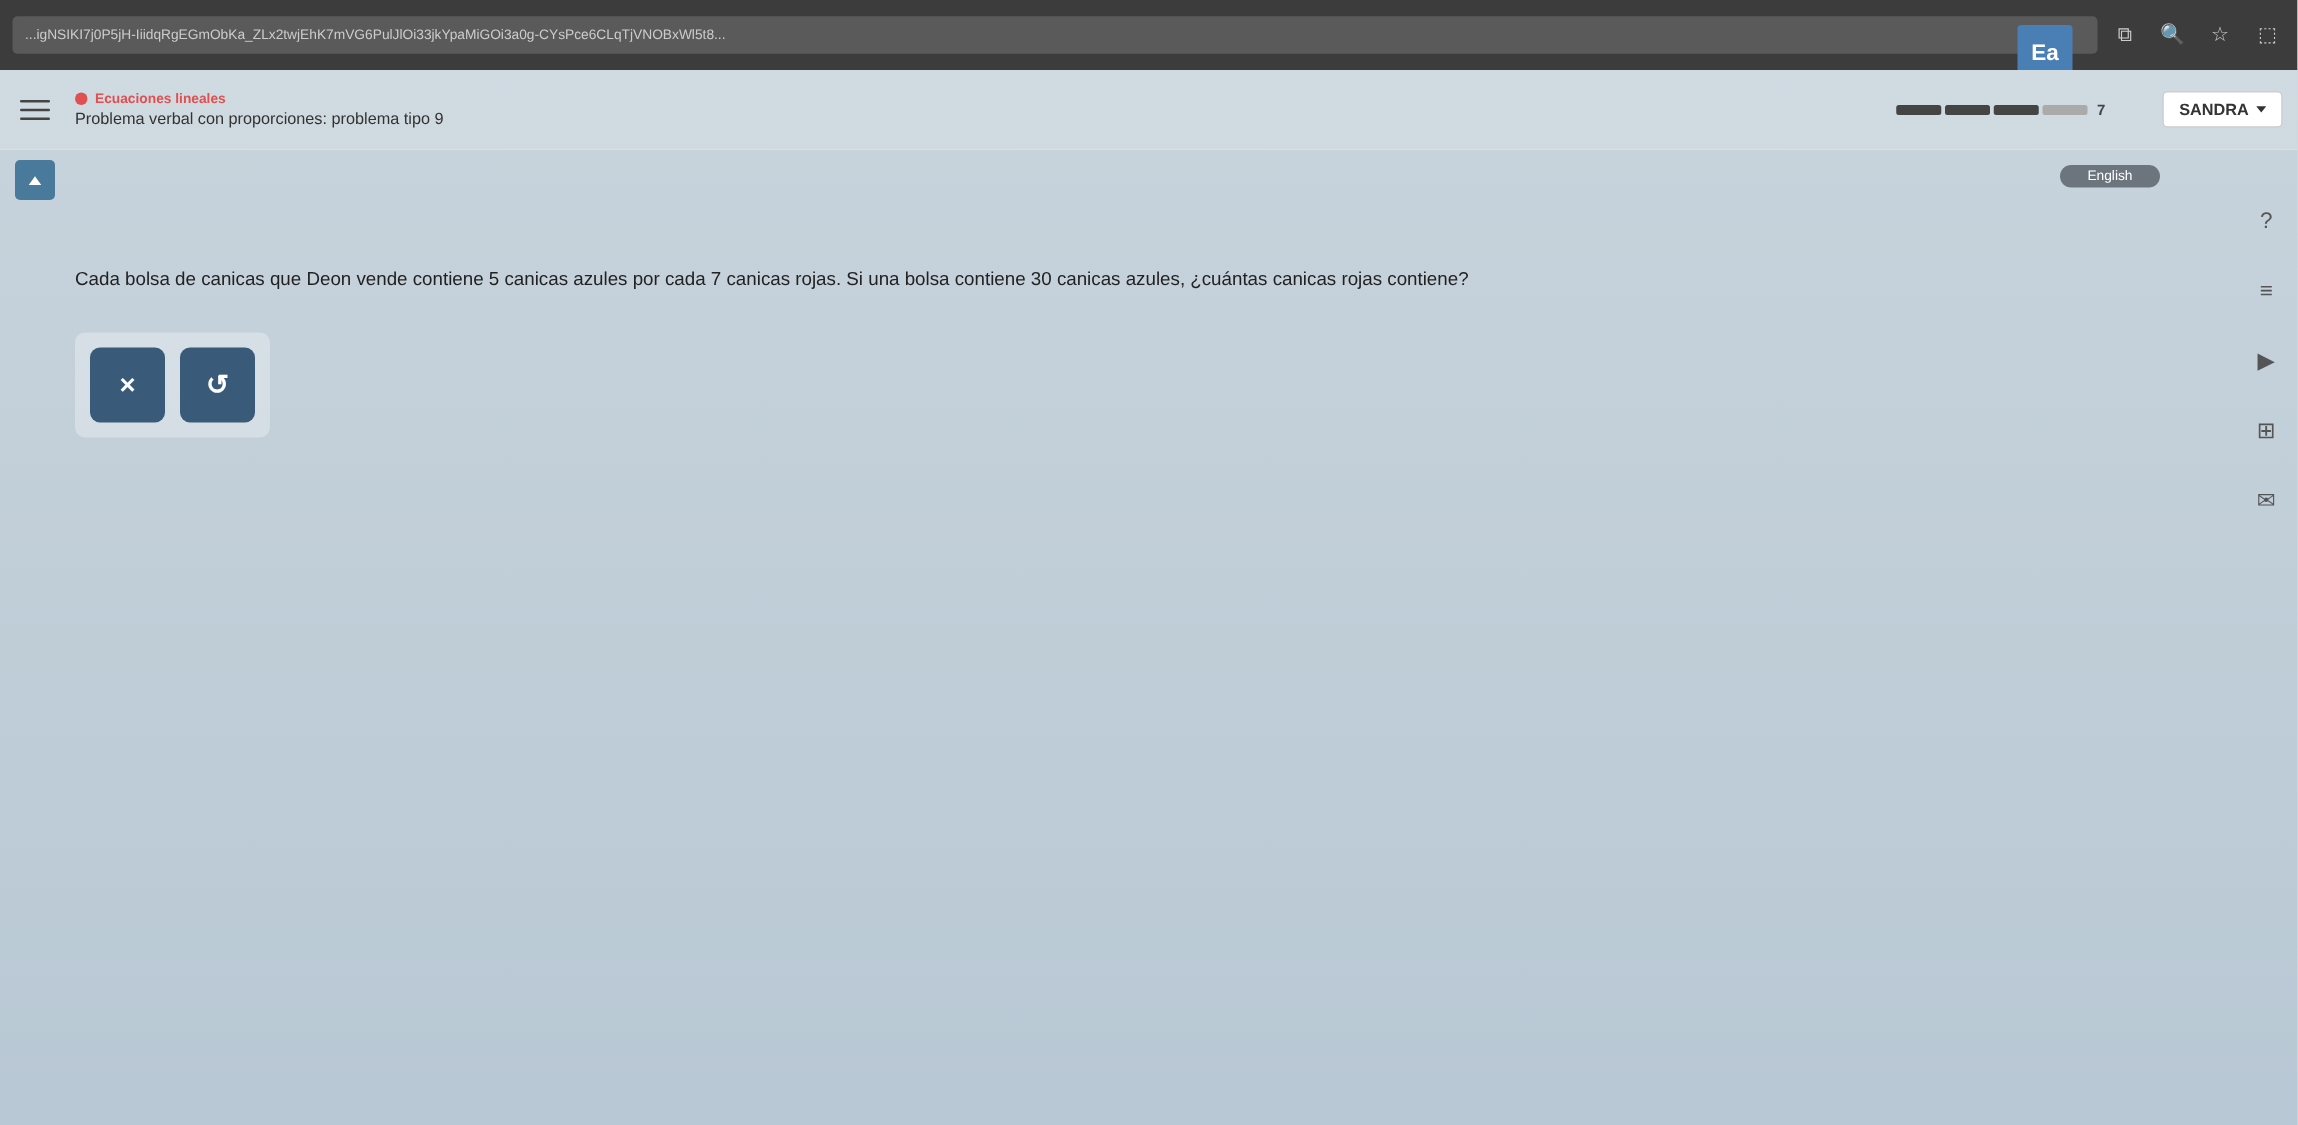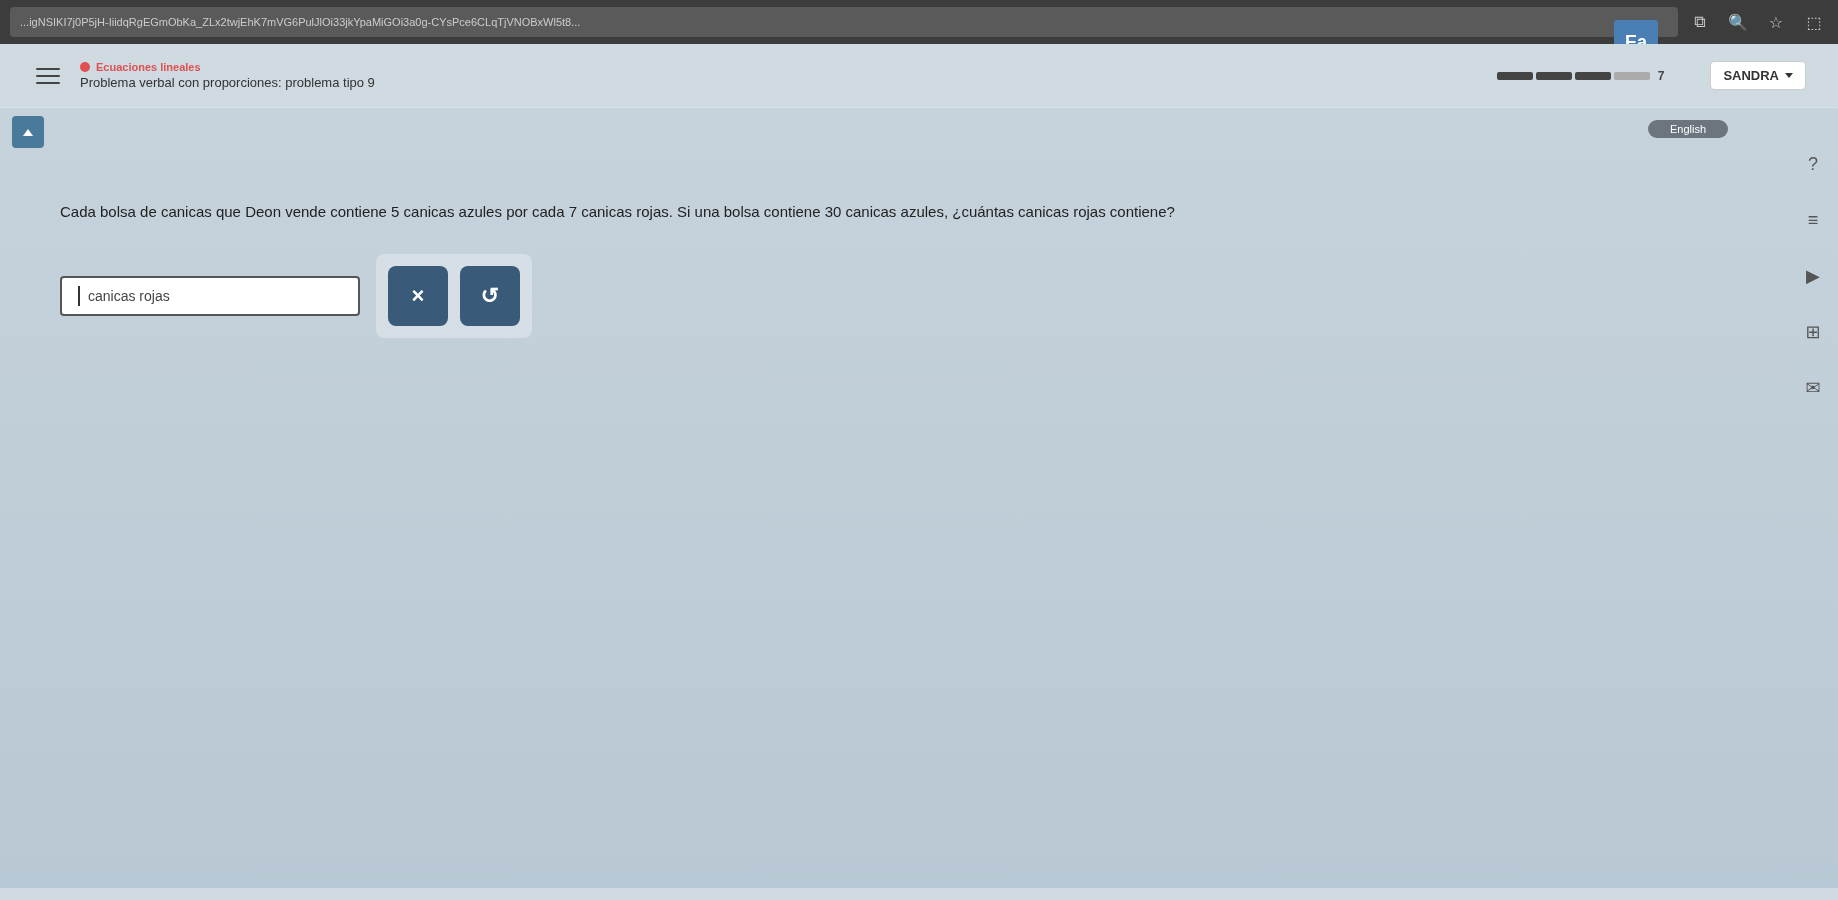--- a/index.html
+++ b/index.html
@@ -7,21 +7,21 @@
       width: 1838px;
       height: 900px;
       overflow: hidden;
       font-family: Arial, sans-serif;
       background: #d0d8e0;
     }
 
     
     .browser-chrome {
       width: 100%;
-      height: 44px;
+      height: 56px;
       background: #3c3c3c;
       display: flex;
       align-items: center;
       padding: 0 10px;
       gap: 8px;
       position: relative;
     }
     .browser-url-bar {
       flex: 1;
       height: 30px;
@@ -80,21 +80,21 @@
       position: relative;
     }
 
     
     .top-nav {
       width: 100%;
       height: 64px;
       background: rgba(255,255,255,0.15);
       display: flex;
       align-items: center;
-      padding: 0 32px;
+      padding: 0 12px;
       gap: 12px;
       border-bottom: 1px solid rgba(255,255,255,0.2);
     }
 
     .hamburger-btn {
       width: 36px;
       height: 36px;
       display: flex;
       flex-direction: column;
       justify-content: center;
@@ -378,24 +378,20 @@
     </div>
 
     <div class="main-panel">
 
       <div class="lang-badge">English</div>
 
       <p class="question-text">Cada bolsa de canicas que Deon vende contiene 5 canicas azules por cada 7 canicas rojas. Si una bolsa contiene 30 canicas azules, ¿cuántas canicas rojas contiene?</p>
 
       <div class="answer-area">
 
-        <div class="answer-input-wrapper">
-          <div class="input-cursor"></div>
-          <span class="answer-input-text">canicas rojas</span>
-        </div>
 
         <div class="action-btns">
           <button class="action-btn btn-x">×</button>
           <button class="action-btn btn-undo">↺</button>
         </div>
 
       </div>
     </div>
 
     <div class="right-sidebar">

